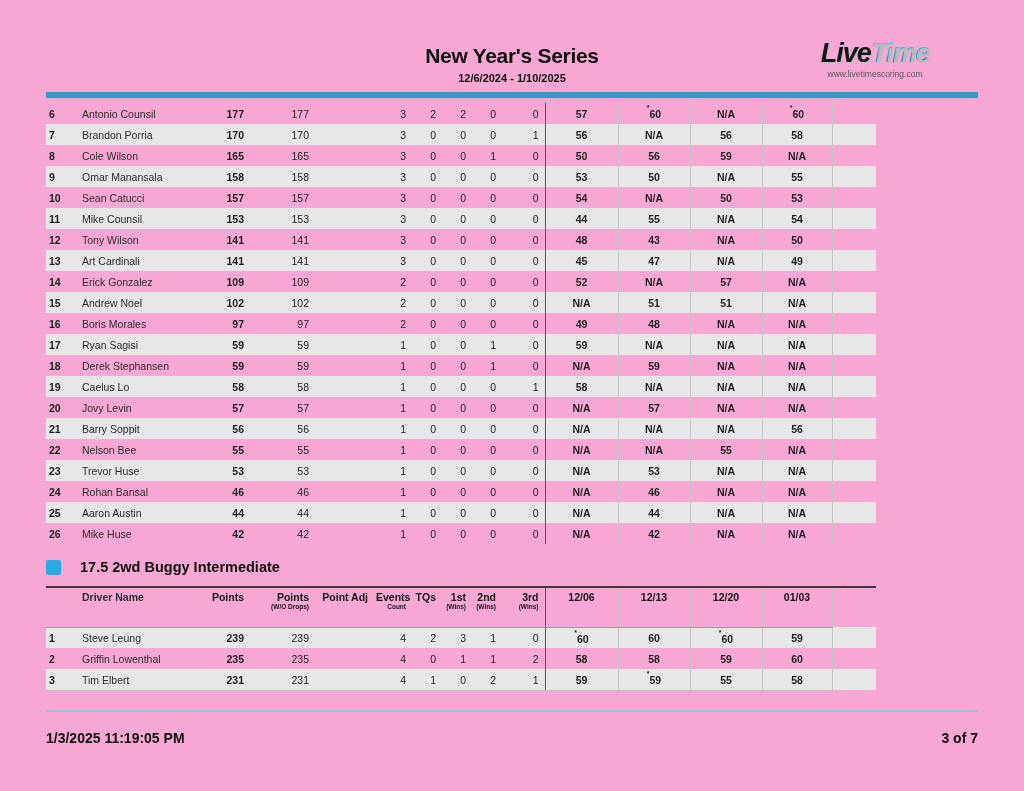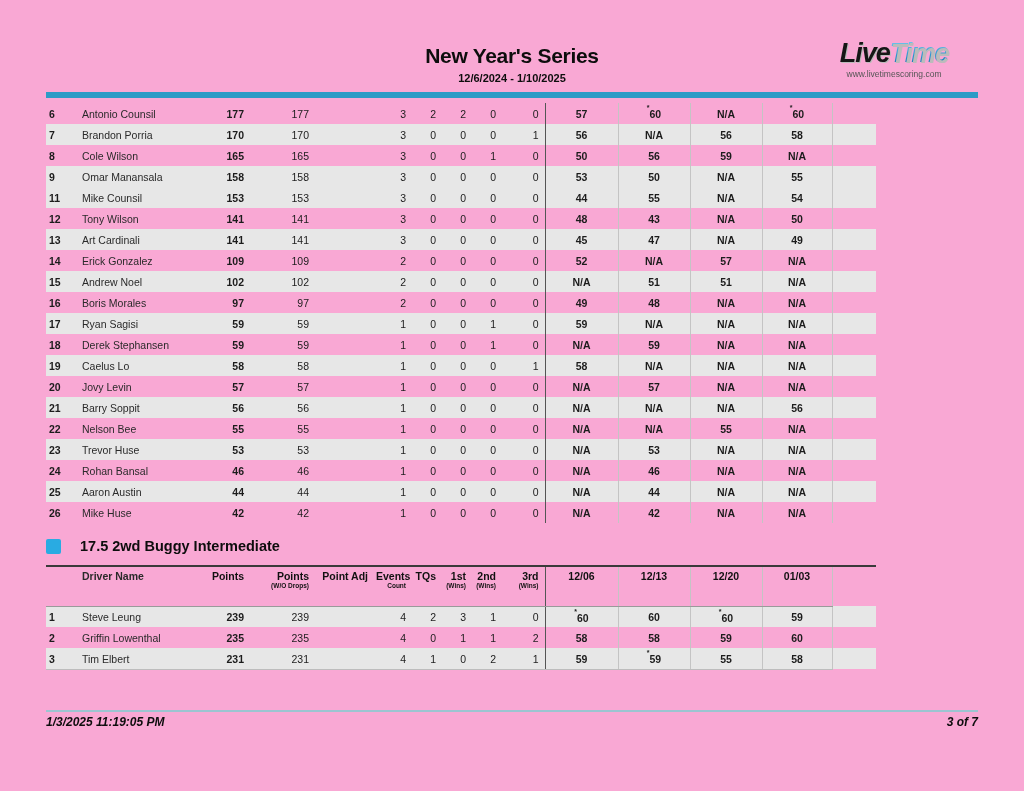--- a/index.html
+++ b/index.html
@@ -8,21 +8,21 @@
     width:1024px; height:791px; background:#f9a8d4; position:relative;
     font-family:"Liberation Sans", sans-serif; color:#111; overflow:hidden;
   }
   .content { padding:0 46px; }
 
   
   .report-header { position:relative; padding-top:44px; text-align:center; }
   .page-title { margin:0; font-size:21px; font-weight:bold; letter-spacing:-0.3px; color:#0d0d0d; }
   .date-range { font-size:11px; font-weight:bold; margin-top:4px; color:#0d0d0d; }
 
-  .logo { position:absolute; top:40px; right:9px; width:150px; text-align:center; }
+  .logo { position:absolute; top:40px; right:28px; width:150px; text-align:center; }
   .logo-word {
     font-size:27px; font-weight:800; font-style:italic; letter-spacing:-1px; line-height:1;
     text-shadow:1px 1px 0 #bbb;
   }
   .logo-live { color:#161616; }
   .logo-time {
     background:linear-gradient(180deg,#7dd0f2 0%,#2a95cd 60%,#0d6ca5 100%);
     -webkit-background-clip:text; background-clip:text; color:#2a95cd;
     -webkit-text-fill-color:transparent;
   }
@@ -60,21 +60,21 @@
   
   .section-header { display:flex; align-items:center; margin-top:13px; height:20px; }
   .section-icon { width:15px; height:15px; border-radius:2px; flex:0 0 auto; }
   .section-title { font-size:14.5px; font-weight:bold; margin-left:19px; color:#0d0d0d; }
   .table-gap { height:9px; }
 
   
   .footer {
     position:absolute; left:46px; right:46px; top:710px;
     border-top:2px solid #9cc4d1; display:flex; justify-content:space-between;
-    font-size:12px; font-weight:bold; padding-top:3px; color:#0d0d0d;font-style:italic;
+    font-size:14px; font-weight:bold; padding-top:18px; color:#0d0d0d;
   }
 </style>
 </head>
 <body>
 
 <div class="page">
   <div class="content">
 
     <div class="report-header">
       <h1 class="page-title">New Year's Series</h1>
@@ -167,20 +167,37 @@
             <td class="c6">0</td>
             <td class="c7">0</td>
             <td class="c8">0</td>
             <td class="c9">0</td>
             <td class="c10">53</td>
             <td class="c11">50</td>
             <td class="c12">N/A</td>
             <td class="c13">55</td>
             <td class="c14"></td>
           </tr>
+          <tr>
+            <td class="c0">10</td>
+            <td class="c1">Sean Catucci</td>
+            <td class="c2">157</td>
+            <td class="c3">157</td>
+            <td class="c4"></td>
+            <td class="c5">3</td>
+            <td class="c6">0</td>
+            <td class="c7">0</td>
+            <td class="c8">0</td>
+            <td class="c9">0</td>
+            <td class="c10">54</td>
+            <td class="c11">N/A</td>
+            <td class="c12">50</td>
+            <td class="c13">53</td>
+            <td class="c14"></td>
+          </tr>
           <tr class="alt">
             <td class="c0">11</td>
             <td class="c1">Mike Counsil</td>
             <td class="c2">153</td>
             <td class="c3">153</td>
             <td class="c4"></td>
             <td class="c5">3</td>
             <td class="c6">0</td>
             <td class="c7">0</td>
             <td class="c8">0</td>

